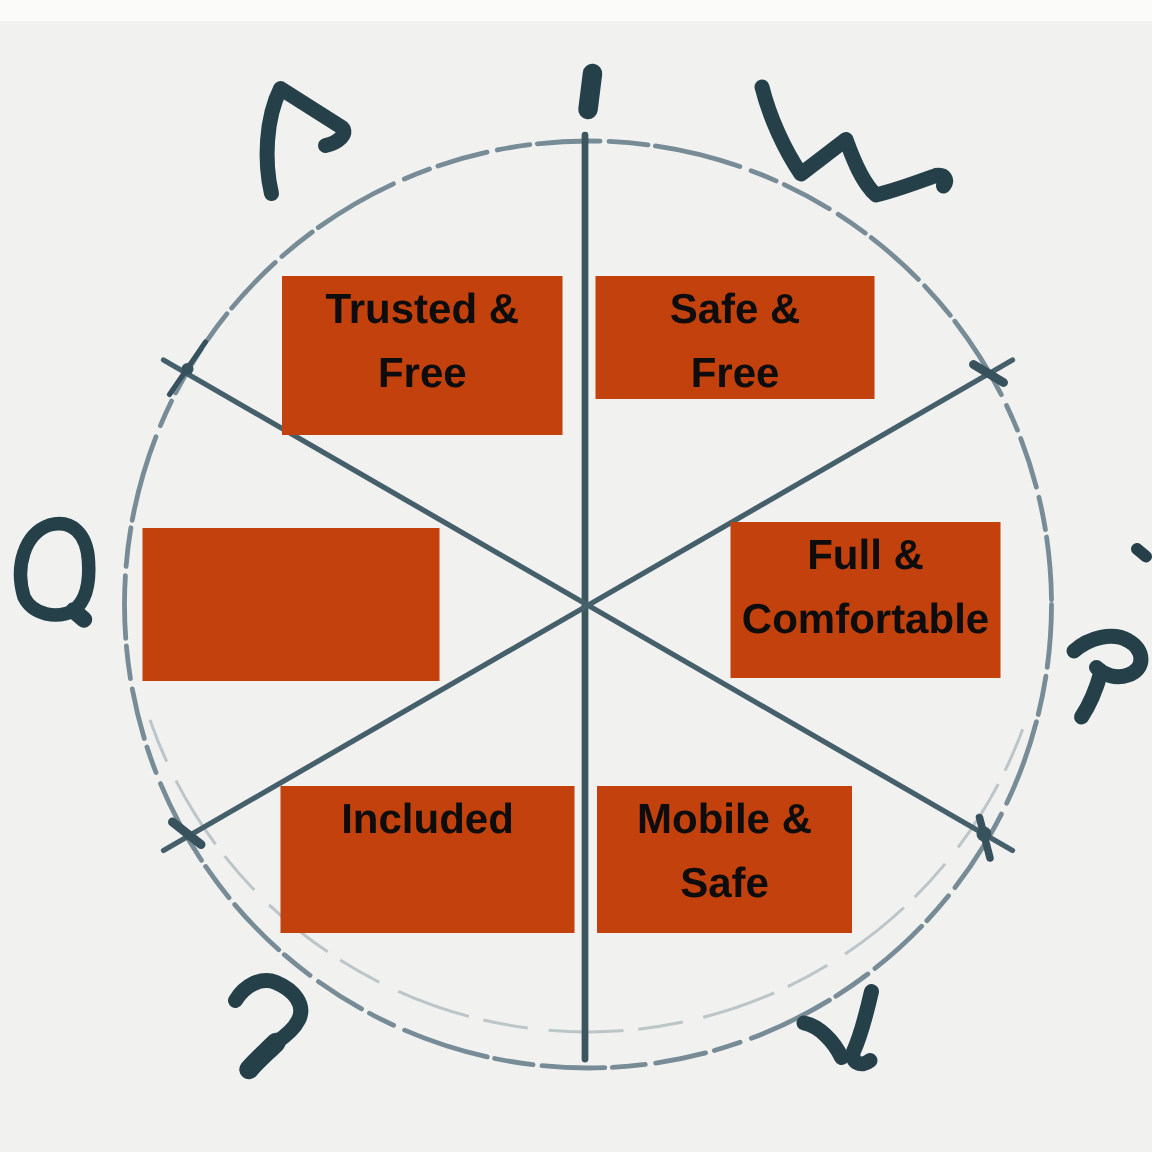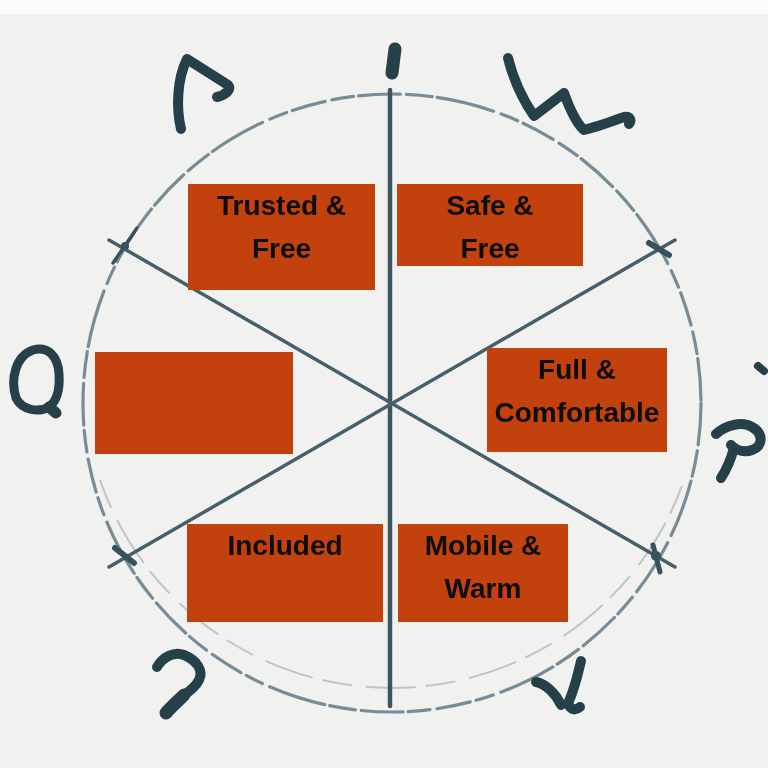--- a/index.html
+++ b/index.html
@@ -104,16 +104,16 @@
     <span>Full &amp;</span>
     <span>Comfortable</span>
   </div>
 
   <div class="seg-label pos-welcome">
     <span>Included</span>
   </div>
 
   <div class="seg-label pos-mobile">
     <span>Mobile &amp;</span>
-    <span>Warm</span>
+    <span>Safe</span>
   </div>
 
 </div>
 
 </body></html>

